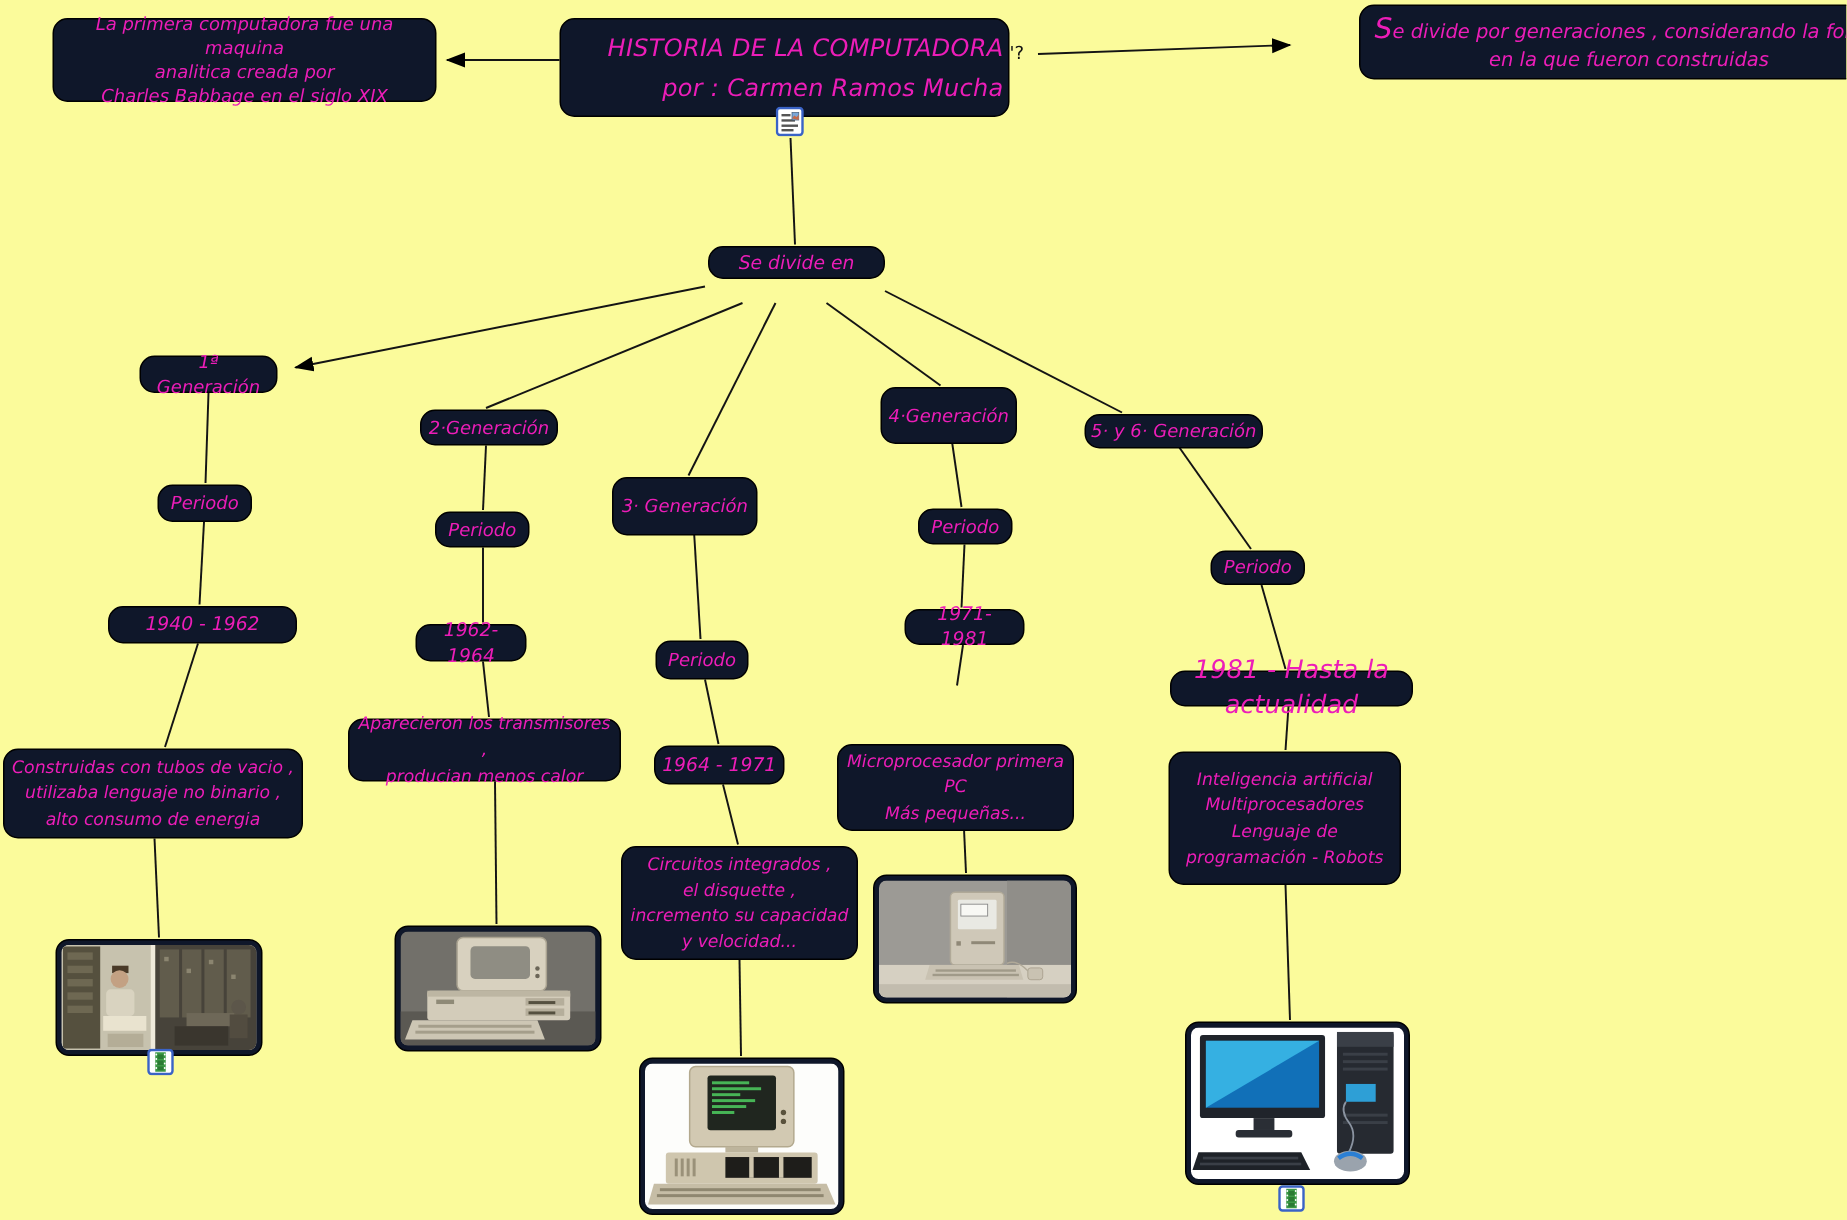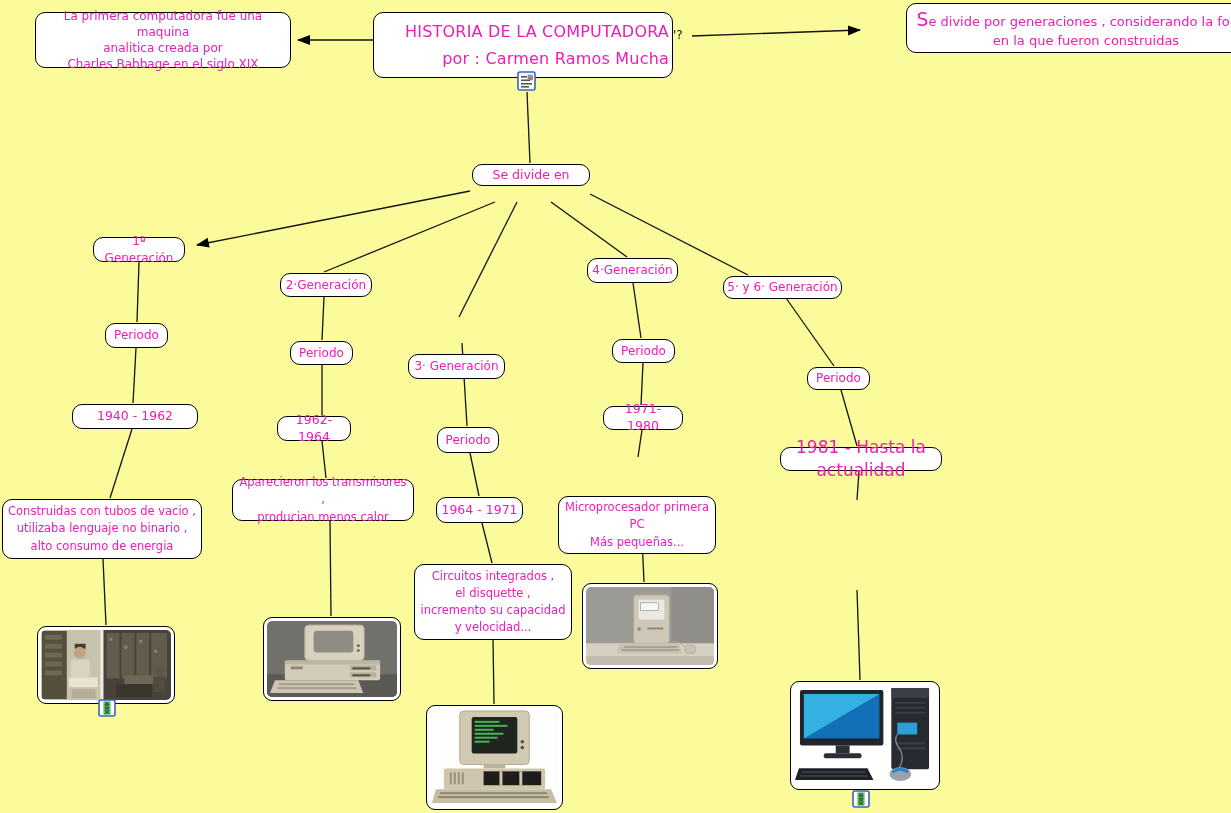--- a/index.html
+++ b/index.html
@@ -1,21 +1,21 @@
 <!DOCTYPE html>
 <html><head>
 <meta charset="utf-8">
 <style>
   html,body{margin:0;padding:0;background:#FBFB9B;}
   .canvas{position:relative;width:1231px;height:813px;background:#FBFB9B;
           font-family:"DejaVu Sans",sans-serif;overflow:hidden;}
   .wires{position:absolute;left:0;top:0;width:1231px;height:813px;z-index:1;pointer-events:none;}
-  .node{position:absolute;box-sizing:border-box;background:#ffffff;border:1.6px solid #000;
+  .node{position:absolute;box-sizing:border-box;background:#0f172a;border:1.6px solid #000;
         border-radius:10px;display:flex;align-items:center;justify-content:center;
-        text-align:center;color:#EC1DB8;z-index:2;padding:1px 3px;}
+        text-align:center;color:#EC1DB8;z-index:2;padding:1px 3px;font-style:italic;}
   .node .txt{display:block;width:100%;white-space:pre-line;line-height:1.35;}
   .title-node .txt{font-size:16px;line-height:1.7;letter-spacing:.2px;text-align:right;}
   .note .txt{font-size:12px;}
   .note-right .txt{font-size:13px;}
   .note-right .txt::first-letter{font-size:1.45em;}
   .gen .txt{font-size:12px;}
   .periodo .txt{font-size:12px;}
   .date .txt{font-size:12.5px;}
   .desc .txt{font-size:11.5px;line-height:1.5;}
   .img-node{padding:3px;border-radius:9px;}
@@ -88,24 +88,24 @@
   <div class="node" style="left:472px;top:164px;width:118px;height:22px;">
     <span class="txt" style="font-size:12.5px">Se divide en</span>
   </div>
 
   <div class="node gen" style="left:93px;top:237px;width:92px;height:25px;">
     <span class="txt">1ª Generación</span>
   </div>
   <div class="node gen" style="left:280px;top:273px;width:92px;height:24px;">
     <span class="txt">2·Generación</span>
   </div>
-  <div class="node gen" style="left:408px;top:318px;width:97px;height:25px;margin-top:36px;">
+  <div class="node gen" style="left:408px;top:318px;width:97px;height:39px;">
     <span class="txt">3· Generación</span>
   </div>
-  <div class="node gen" style="left:587px;top:258px;width:91px;height:25px;">
+  <div class="node gen" style="left:587px;top:258px;width:91px;height:38px;">
     <span class="txt">4·Generación</span>
   </div>
   <div class="node gen" style="left:723px;top:276px;width:119px;height:23px;">
     <span class="txt">5· y 6· Generación</span>
   </div>
 
   <div class="node periodo" style="left:105px;top:323px;width:63px;height:25px;">
     <span class="txt">Periodo</span>
   </div>
   <div class="node periodo" style="left:290px;top:341px;width:63px;height:24px;">
@@ -124,21 +124,21 @@
   <div class="node date" style="left:72px;top:404px;width:126px;height:25px;">
     <span class="txt">1940 - 1962</span>
   </div>
   <div class="node date" style="left:277px;top:416px;width:74px;height:25px;">
     <span class="txt">1962- 1964</span>
   </div>
   <div class="node date" style="left:436px;top:497px;width:87px;height:26px;">
     <span class="txt">1964 - 1971</span>
   </div>
   <div class="node date" style="left:603px;top:406px;width:80px;height:24px;">
-    <span class="txt">1971- 1980</span>
+    <span class="txt">1971- 1981</span>
   </div>
   <div class="node date" style="left:780px;top:447px;width:162px;height:24px;">
     <span class="txt" style="font-size:17px">1981 - Hasta la actualidad</span>
   </div>
 
   <div class="node desc" style="left:2px;top:499px;width:200px;height:60px;">
     <span class="txt">Construidas con tubos de vacio ,
 utilizaba lenguaje no binario ,
 alto consumo de energia</span>
   </div>
@@ -149,20 +149,26 @@
   <div class="node desc" style="left:414px;top:564px;width:158px;height:76px;">
     <span class="txt">Circuitos integrados ,
 el disquette ,
 incremento su capacidad
 y velocidad...</span>
   </div>
   <div class="node desc" style="left:558px;top:458px;width:158px;height:58px;margin-top:38px;">
     <span class="txt">Microprocesador primera
 PC
 Más pequeñas...</span>
+  </div>
+  <div class="node desc" style="left:779px;top:501px;width:155px;height:89px;">
+    <span class="txt">Inteligencia artificial
+Multiprocesadores
+Lenguaje de
+programación -  Robots</span>
   </div>
 
   <div class="node img-node" style="left:37px;top:626px;width:138px;height:78px;">
     <svg viewBox="0 0 131 71" preserveAspectRatio="none">
       <rect width="131" height="71" fill="#ddd8c6"></rect>
       <rect x="0" y="0" width="60" height="71" fill="#c7c2ae"></rect>
       <rect x="1" y="1" width="25" height="69" fill="#55503e"></rect>
       <rect x="4" y="5" width="17" height="5" fill="#6e6852"></rect>
         <rect x="4" y="14" width="17" height="5" fill="#6e6852"></rect>
       <rect x="4" y="23" width="17" height="5" fill="#6e6852"></rect>

